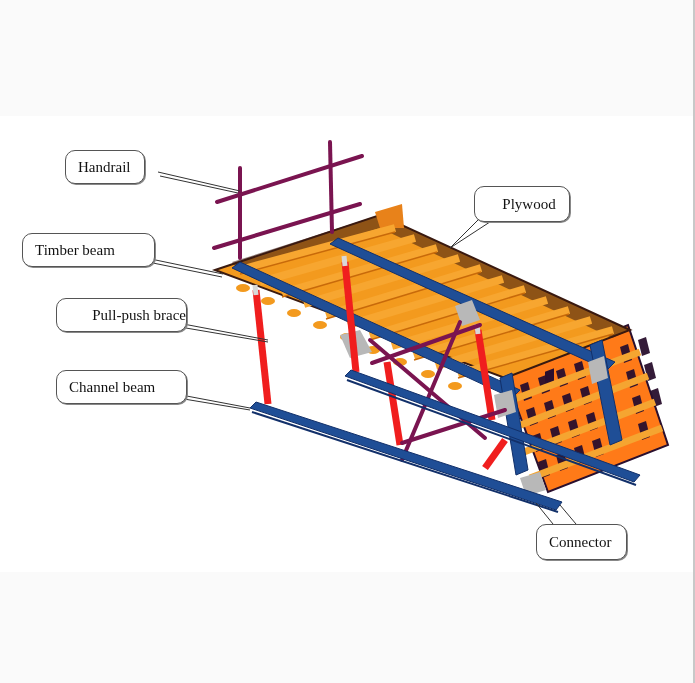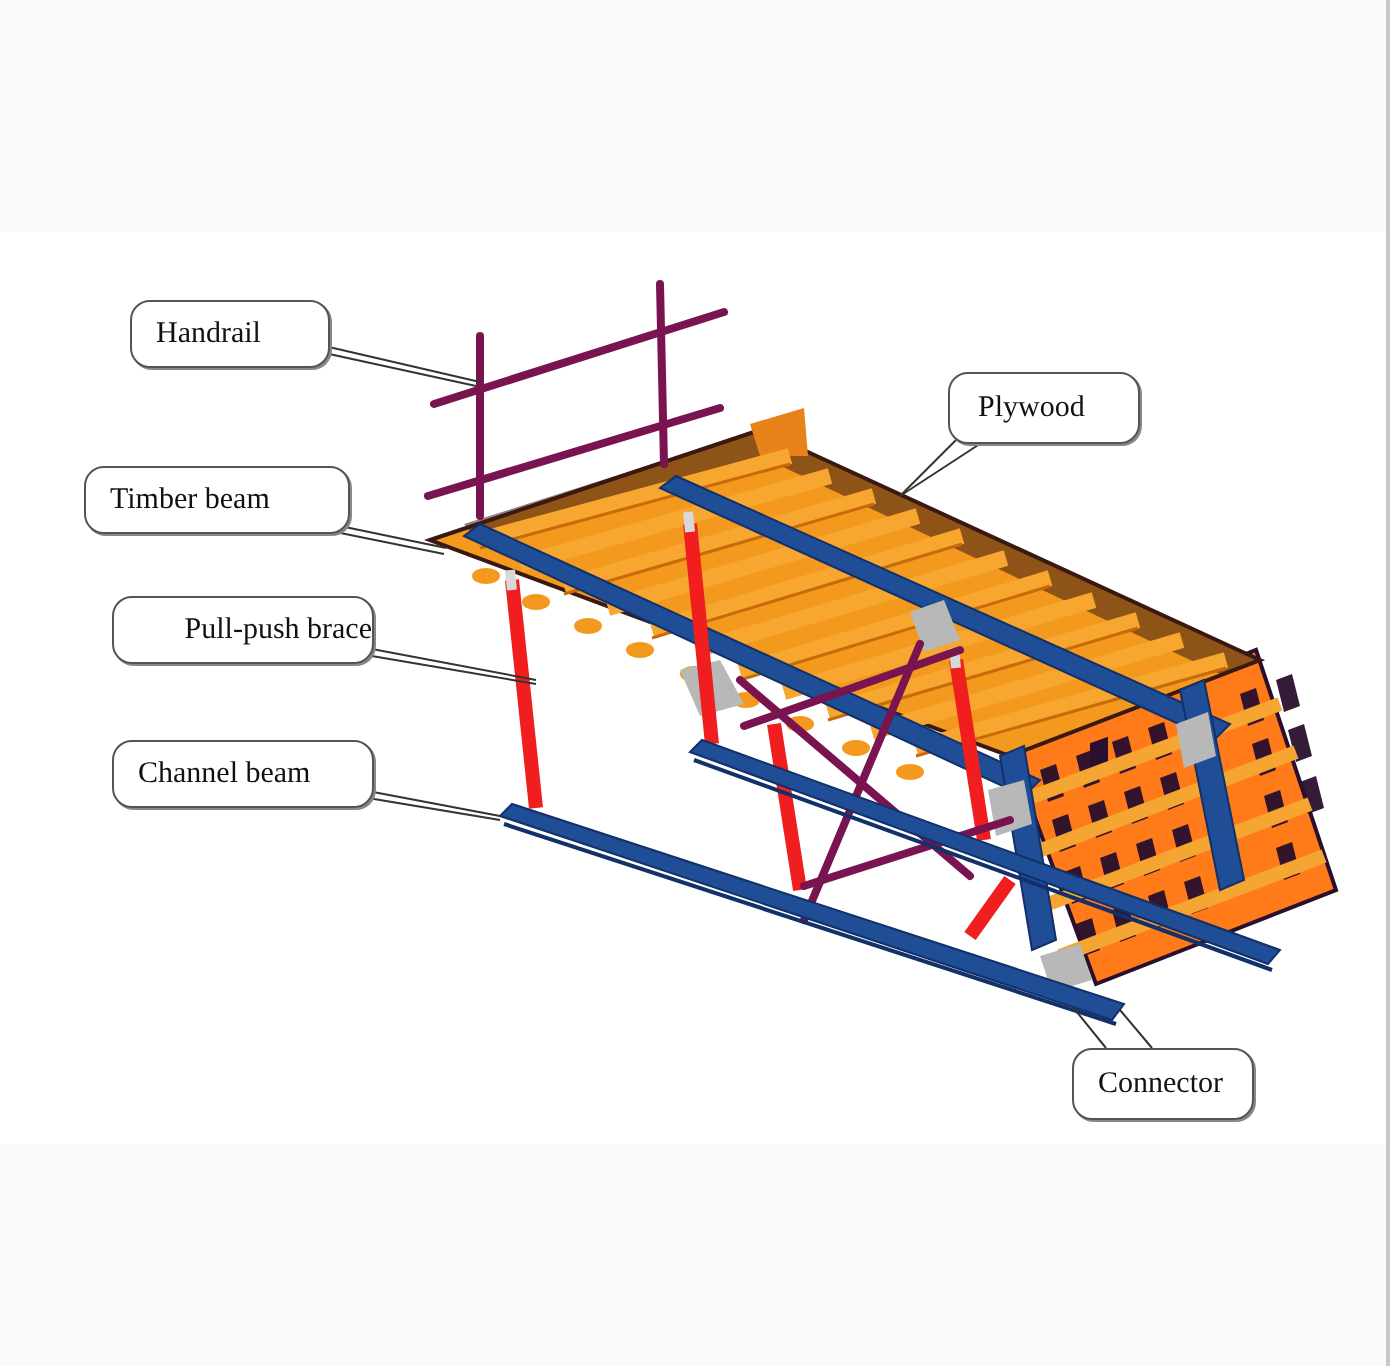--- a/index.html
+++ b/index.html
@@ -183,30 +183,30 @@
       <path d="M180,327 L268,342"></path>
     <path d="M176,394 L250,408"></path>
       <path d="M178,398 L250,410"></path>
     <path d="M496,218 L450,248"></path>
       <path d="M480,218 L450,248"></path>
     <path d="M553,524 L536,503"></path>
       <path d="M576,524 L560,505"></path>
   </g>
 </svg>
 
-<div class="callout" style="left:65px;top:150px;width:100px;height:34px;">
+<div class="callout" style="left:65px;top:150px;width:80px;height:34px;">
   <span>Handrail</span>
 </div>
-<div class="callout" style="left:22px;top:233px;width:133px;height:34px;margin-left:20px;">
+<div class="callout" style="left:22px;top:233px;width:133px;height:34px;">
   <span>Timber beam</span>
 </div>
 <div class="callout" style="left:56px;top:298px;width:131px;height:34px;justify-content:flex-end;">
   <span>Pull-push brace</span>
 </div>
 <div class="callout" style="left:56px;top:370px;width:131px;height:34px;">
   <span>Channel beam</span>
 </div>
-<div class="callout" style="left:474px;top:186px;width:96px;height:36px;padding-left:14px;">
+<div class="callout" style="left:474px;top:186px;width:96px;height:36px;padding-left:14px;justify-content:center;">
   <span>Plywood</span>
 </div>
 <div class="callout" style="left:536px;top:524px;width:91px;height:36px;">
   <span>Connector</span>
 </div>
 
 </body></html>

